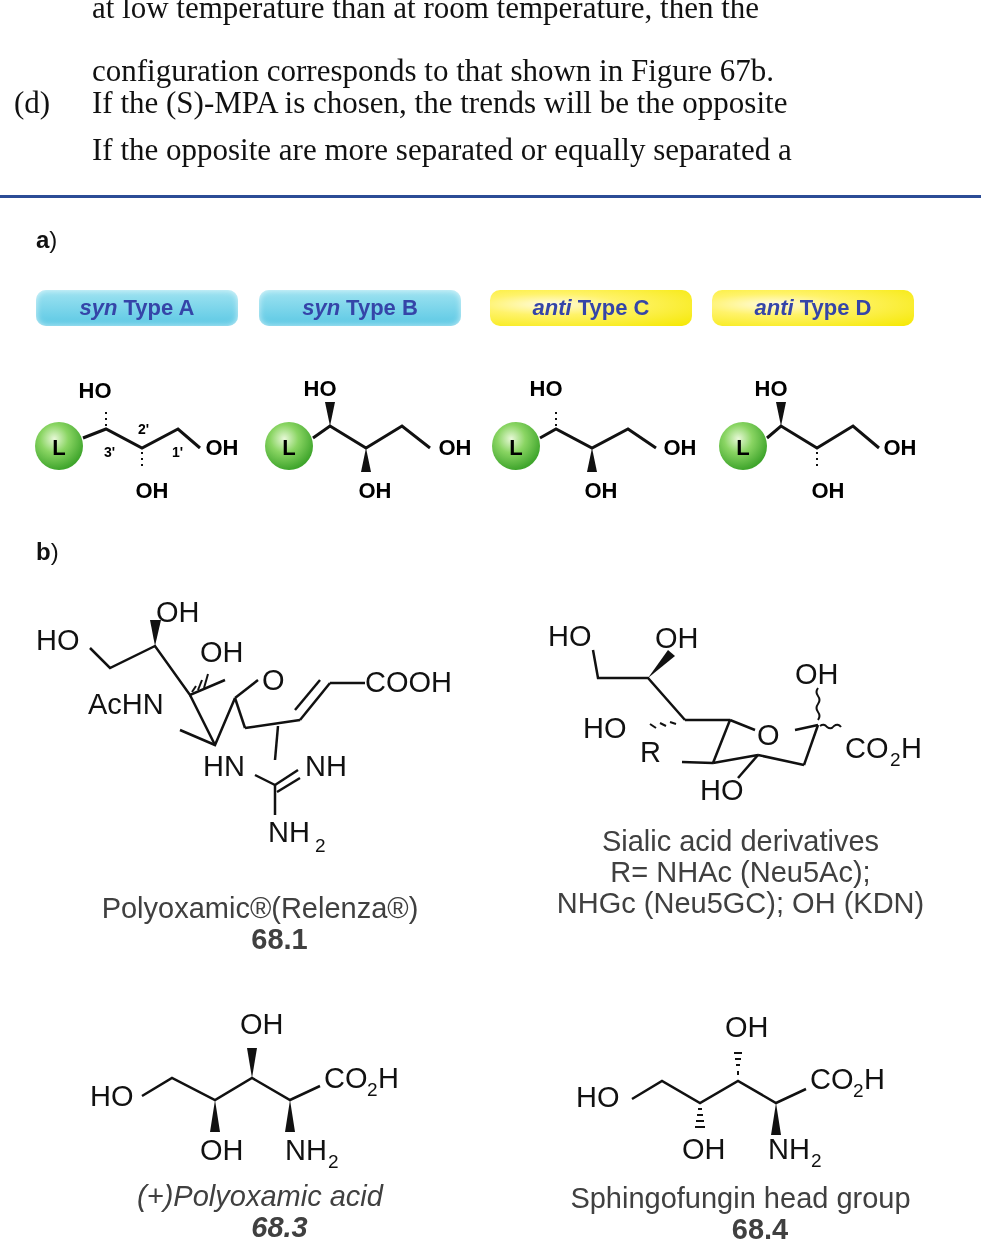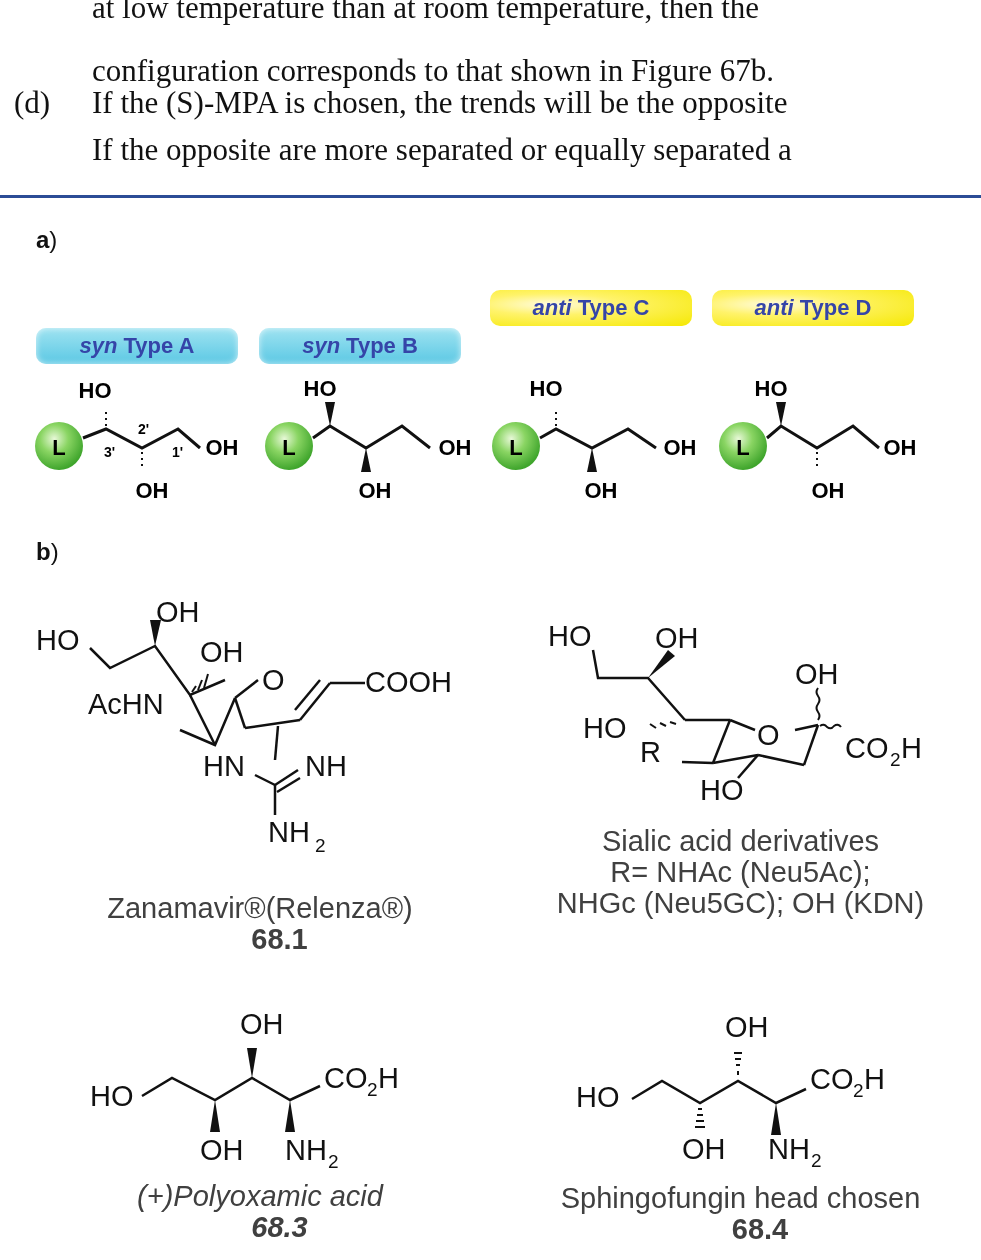--- a/index.html
+++ b/index.html
@@ -3,21 +3,21 @@
 <meta charset="utf-8">
 <style>
   html, body { margin:0; padding:0; background:#fff; }
   body { width:981px; height:1260px; position:relative; overflow:hidden; font-family:"Liberation Sans", sans-serif; color:#111; }
   .text-block { position:absolute; left:0; top:0; width:1100px; font-family:"Liberation Serif", serif; font-size:31px; line-height:48px; color:#111; }
   .text-line { position:absolute; white-space:nowrap; }
   .divider { position:absolute; left:0; top:195px; width:981px; height:3px; background:#2b4c96; }
   .panel-label { position:absolute; font-family:"Liberation Sans", sans-serif; font-weight:bold; font-size:24px; color:#111; }
   .panel-label .paren { font-weight:normal; }
   .pill { position:absolute; top:290px; height:36px; border-radius:10px; display:flex; align-items:center; justify-content:center; font-family:"Liberation Sans", sans-serif; font-weight:bold; font-size:22px; color:#3545a8; }
-  .pill.syn { background:linear-gradient(180deg,#9fe3f1 0%,#5bc8e4 100%); box-shadow: inset 0 0 6px rgba(255,255,255,0.7); margin-top: 38px; }
+  .pill.syn { background:linear-gradient(180deg,#9fe3f1 0%,#5bc8e4 100%); box-shadow: inset 0 0 6px rgba(255,255,255,0.7); }
   .pill.anti { background:radial-gradient(ellipse at 30% 40%, #fffbe0 0%, #fff36a 35%, #f5e800 100%); }
   .pill em { font-style:italic; margin-right:6px; }
   svg text { font-family:"Liberation Sans", sans-serif; }
   .chem { position:absolute; }
   .caption { position:absolute; text-align:center; font-family:"Liberation Sans", sans-serif; font-size:29px; line-height:31px; color:#404040; }
   .caption b { font-weight:bold;margin-left:39px; }
 </style>
 </head>
 <body>
 
@@ -140,21 +140,21 @@
     <text x="232" y="100">O</text>
     <text x="335" y="102">COOH</text>
     <text x="58" y="124">AcHN</text>
     <text x="173" y="186">HN</text>
     <text x="275" y="186">NH</text>
     <text x="238" y="252">NH</text>
     <text x="285" y="262" font-size="19">2</text>
   </g>
 </svg>
 <div class="caption" style="left:30px; top:893px; width:460px;">
-  <div>Zanamavir®(Relenza®)</div>
+  <div>Polyoxamic®(Relenza®)</div>
   <div><b>68.1</b></div>
 </div>
 
 <svg class="chem" style="left:520px; top:600px;" width="460" height="220" viewBox="0 0 460 220">
   <g fill="none" stroke="#111" stroke-width="2.5">
     <polyline points="73,50 78,78 128,78 165,120"></polyline>
     <line x1="165" y1="120" x2="210" y2="120"></line>
     <line x1="210" y1="120" x2="235" y2="130"></line>
     <line x1="275" y1="130" x2="298" y2="125"></line>
     <line x1="298" y1="125" x2="284" y2="165"></line>
@@ -234,15 +234,15 @@
     <text x="155" y="34">OH</text>
     <text x="112" y="156">OH</text>
     <text x="240" y="86">CO</text>
     <text x="283" y="94" font-size="19">2</text>
     <text x="294" y="86">H</text>
     <text x="198" y="156">NH</text>
     <text x="241" y="164" font-size="19">2</text>
   </g>
 </svg>
 <div class="caption" style="left:500px; top:1183px; width:481px;">
-  <div>Sphingofungin head chosen</div>
+  <div>Sphingofungin head group</div>
   <div><b>68.4</b></div>
 </div>
 
 </body></html>

